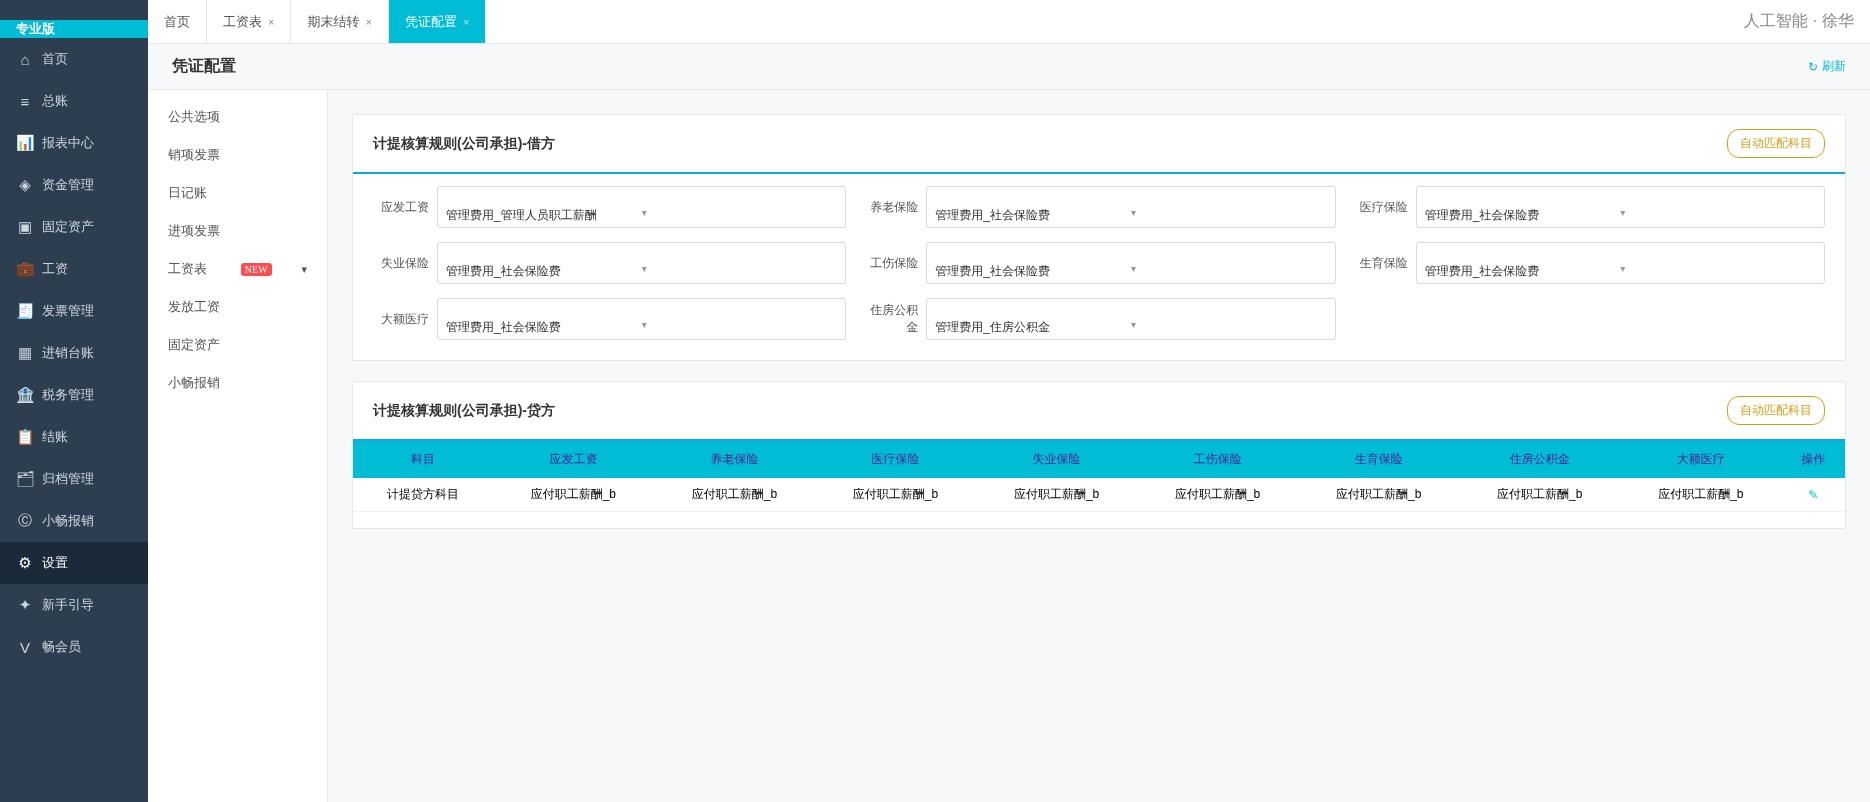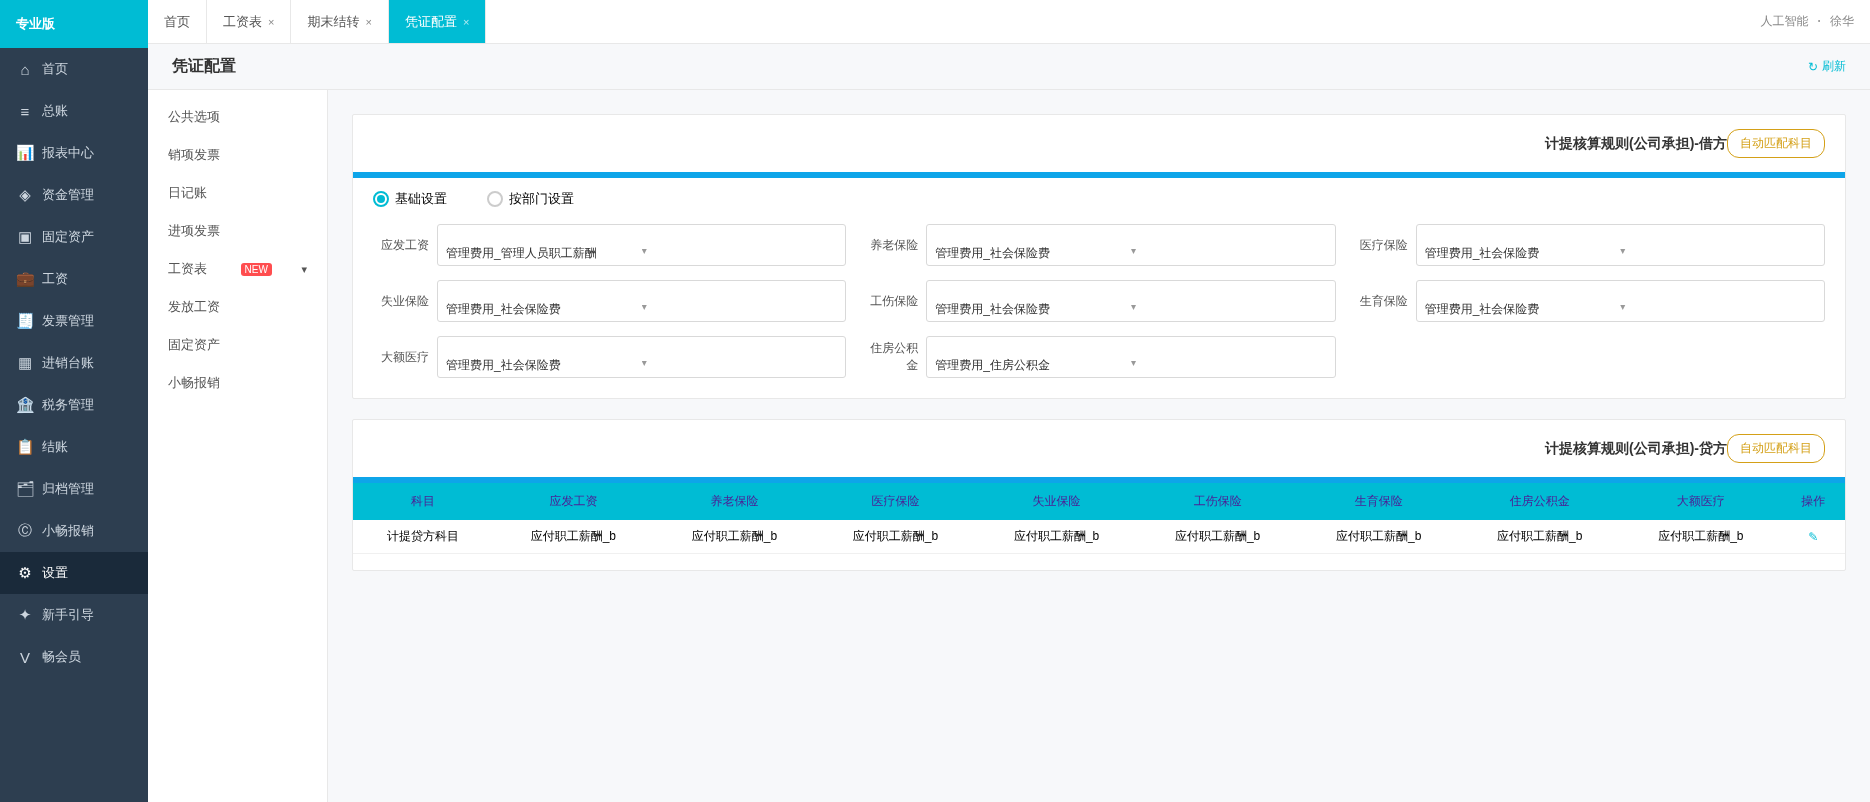--- a/index.html
+++ b/index.html
@@ -10,27 +10,28 @@
       width: 148px;
       background: #2d3e50;
       color: #cdd6df;
       display: flex;
       flex-direction: column;
       flex-shrink: 0;
       height: 100%;
     }
     .sidebar-logo {
       background: #00bcd4;
-      padding: 24px 16px;
+      padding: 8px 16px;
       font-size: 13px;
       color: #fff;
       font-weight: bold;
-      height: 32px;
-      display: flex;
-      align-items: center;
+      height: 18px;
+      display: flex;
+      align-items: center;
+      margin-top: 20px;
     }
     .sidebar-item {
       display: flex;
       align-items: center;
       padding: 12px 16px;
       cursor: pointer;
       font-size: 13px;
       color: #cdd6df;
       gap: 8px;
     }
@@ -68,25 +69,24 @@
       border-right: 1px solid #e8e8e8;
       gap: 6px;
       white-space: nowrap;
     }
     .tab-item.active { background: #00bcd4; color: #fff; }
     .tab-close { font-size: 11px; cursor: pointer; opacity: 0.7; }
     .top-bar-right {
       margin-left: auto;
       padding-right: 16px;
       color: #888;
-      font-size: 12px;
+      font-size: 16px;
       display: flex;
       align-items: center;
       gap: 8px;
-      font-family: Liberation Mono, monospace;
     }
 
     
     .page-header {
       background: #f7f8fa;
       padding: 12px 24px;
       border-bottom: 1px solid #e8e8e8;
       display: flex;
       align-items: center;
       justify-content: space-between;
@@ -114,20 +114,21 @@
     }
 
     
     .left-nav {
       width: 180px;
       background: #fff;
       border-right: 1px solid #e8e8e8;
       flex-shrink: 0;
       overflow-y: auto;
       padding: 8px 0;
+      font-family: Liberation Serif, serif;
     }
     .left-nav-item {
       padding: 10px 20px;
       cursor: pointer;
       color: #555;
       font-size: 13px;
       display: flex;
       align-items: center;
       justify-content: space-between;
       position: relative;
@@ -156,24 +157,24 @@
       background: #fff;
       margin-bottom: 20px;
       border: 1px solid #e8e8e8;
       border-radius: 2px;
     }
     .section-header {
       padding: 14px 20px;
       font-size: 14px;
       font-weight: bold;
       color: #333;
-      border-bottom: 6px solid #0ea5e9;
-      display: flex;
-      align-items: center;
-      justify-content: flex-end;
+      border-bottom: 2px solid #0ea5e9;
+      display: flex;
+      align-items: center;
+      justify-content: space-between;
     }
     .section-note {
       padding: 8px 20px;
       font-size: 12px;
       color: #e6a817;
     }
     .section-body { padding: 12px 20px 20px 20px; }
 
     
     .radio-group {
@@ -413,30 +414,20 @@
     </div>
 
     <div class="main-content">
 
       <div class="section">
         <div class="section-header">
           <span>计提核算规则(公司承担)-借方</span>
           <button class="auto-match-btn">自动匹配科目</button>
         </div>
         <div class="section-body">
-          <div class="radio-group">
-            <div class="radio-item">
-              <div class="radio-circle checked"></div>
-              <span>基础设置</span>
-            </div>
-            <div class="radio-item">
-              <div class="radio-circle"></div>
-              <span>按部门设置</span>
-            </div>
-          </div>
 
           <div class="form-grid">
 
             <div class="form-row">
               <span class="form-label">应发工资</span>
               <div class="form-select">
                 <span>管理费用_管理人员职工薪酬</span>
                 <span class="form-select-arrow">▾</span>
               </div>
             </div>

